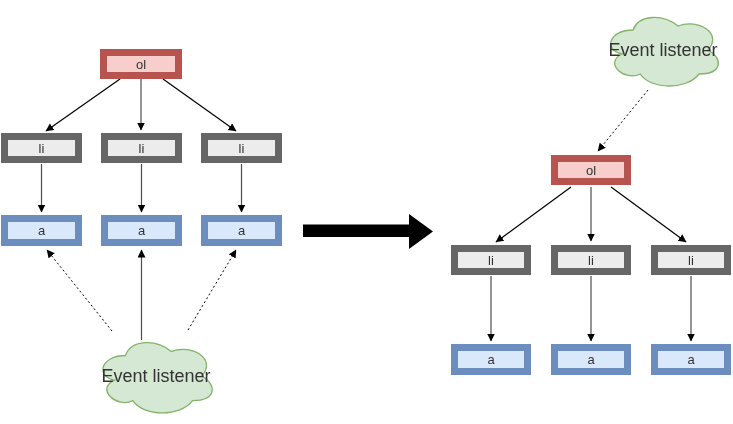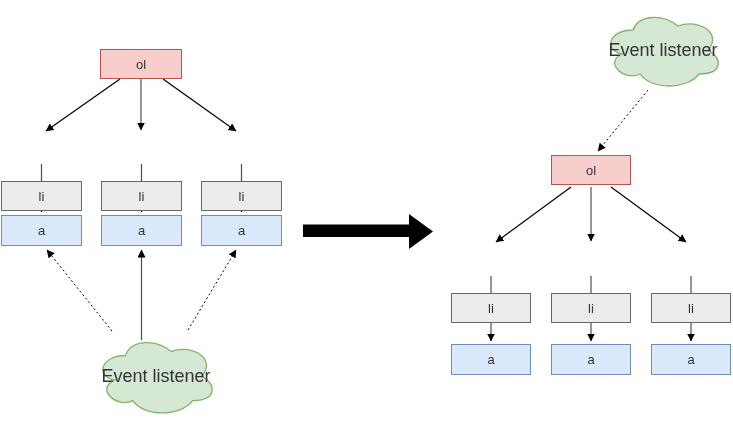--- a/index.html
+++ b/index.html
@@ -8,27 +8,27 @@
     width:733px; height:424px;
     background:#ffffff;
     overflow:hidden;
     font-family:"Liberation Sans", sans-serif;
   }
   .layer { position:absolute; left:0; top:0; width:733px; height:424px; }
   .node {
     position:absolute;
     box-sizing:border-box;
     display:flex; align-items:center; justify-content:center;
-    border:1px solid #c2410c;
+    border:7px solid #c2410c;
     font-size:13px;
     color:#333333;
     white-space:nowrap;
   }
   .node-ol { background:var(--ol_fill); border-color:var(--ol_border); }
-  .node-li { background:var(--li_fill); border-color:var(--li_border);margin-top:48px; }
+  .node-li { background:var(--li_fill); border-color:var(--li_border); }
   .node-a  { background:var(--a_fill);  border-color:var(--a_border); }
   .cloud-label {
     position:absolute;
     display:flex; align-items:center; justify-content:center;
     font-size:18px;
     color:#333333;
     white-space:nowrap;
     pointer-events:none;
   }
   .cloud-shape { fill:var(--cloud_fill); stroke:var(--cloud_border); stroke-width:1.3; }

